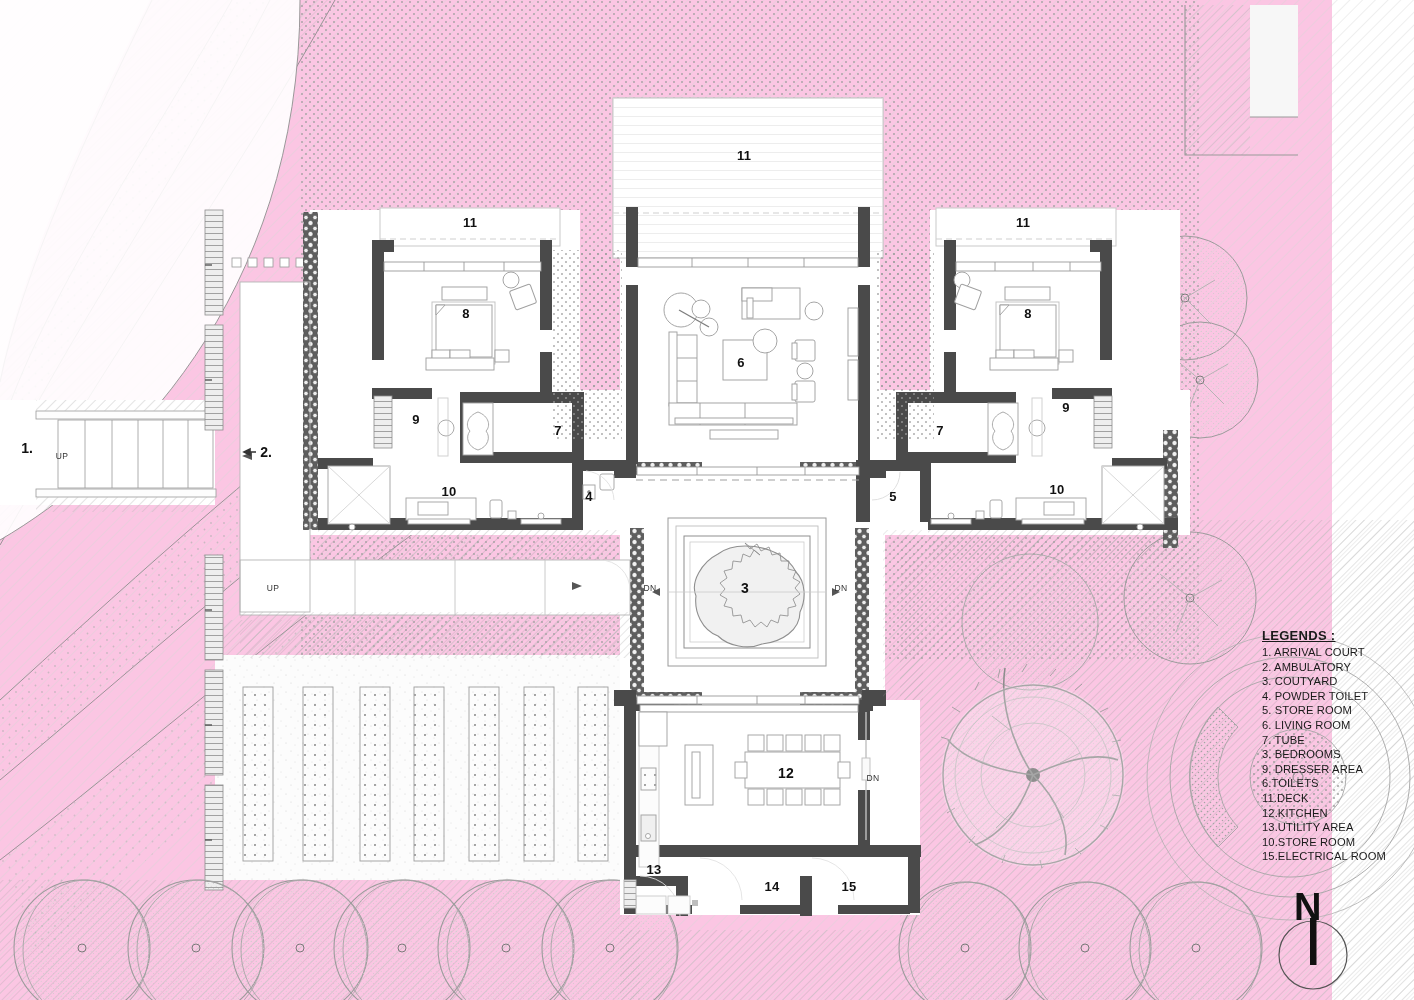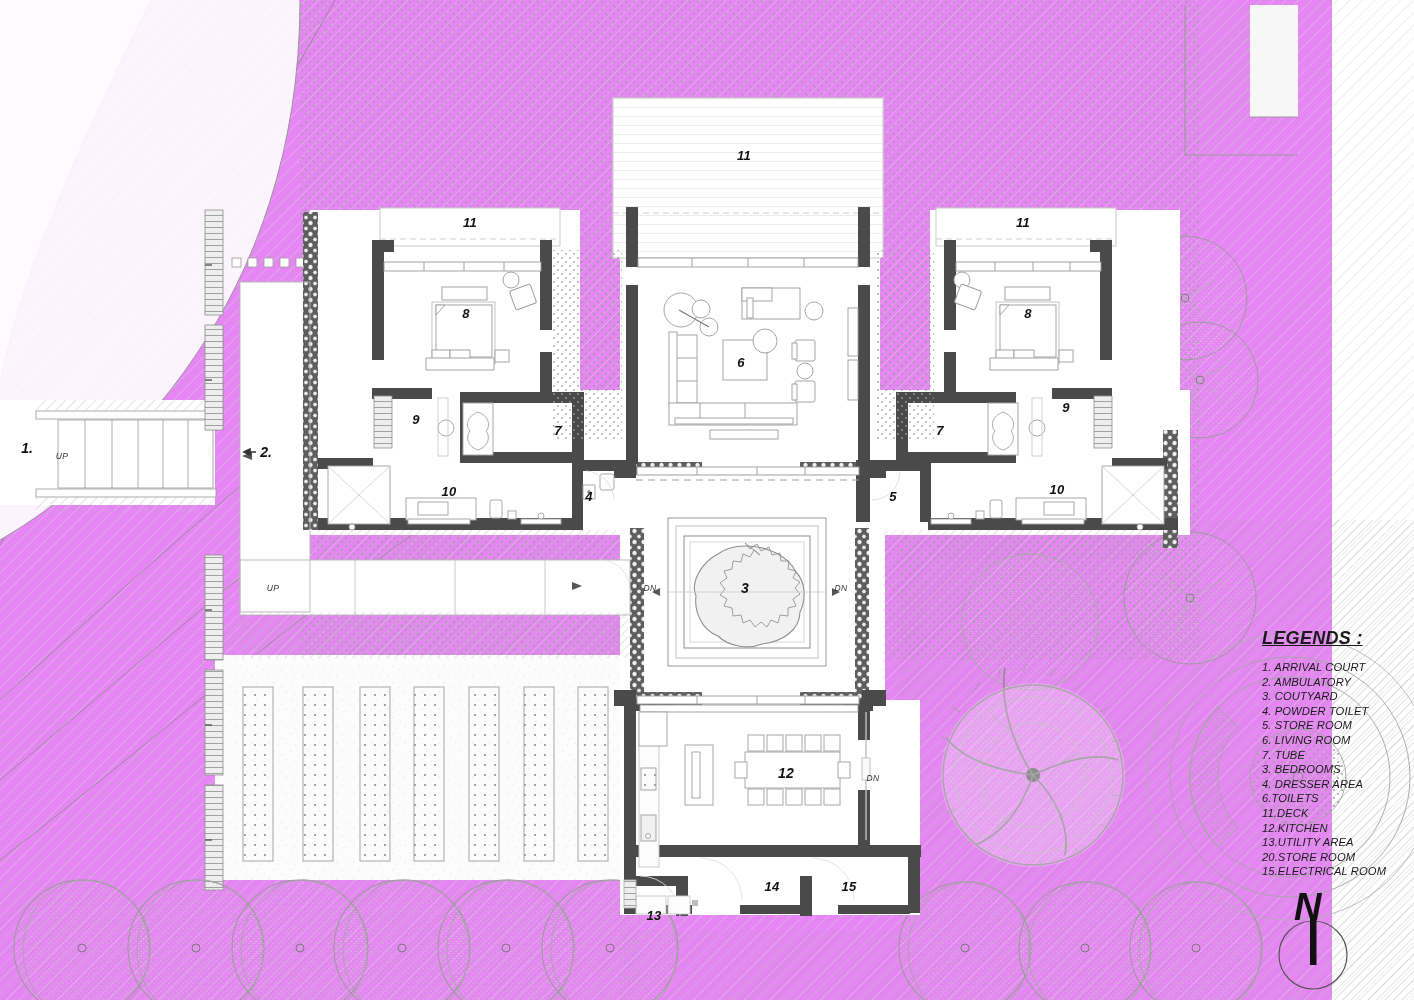--- a/index.html
+++ b/index.html
@@ -2,21 +2,21 @@
 <html><head>
 <meta charset="utf-8">
 <title>Architectural Floor Plan</title>
 <style>
   html,body{margin:0;padding:0;background:#ffffff;}
   body{
     font-family:"Liberation Sans", sans-serif;
     width:1414px;height:1000px;overflow:hidden;position:relative;
     -webkit-font-smoothing:antialiased;
   }
-  #sheet{position:absolute;left:0;top:0;width:1332px;height:1000px;background:#d946ef;font-style:italic;}
+  #sheet{position:absolute;left:0;top:0;width:1332px;height:1000px;background:#f9a8d4;}
   svg.layer{position:absolute;left:0;top:0;width:1414px;height:1000px;overflow:visible;}
 
   
   .rmlabel{
     position:absolute;
     font-family:"Liberation Sans", sans-serif;
     font-weight:bold;
     font-size:13px;
     color:#111;
     transform:translate(-50%,-50%);
@@ -43,22 +43,22 @@
     white-space:nowrap;
   }
 
   
   #legend{
     position:absolute;left:1262px;top:628px;width:150px;
     font-family:"Liberation Sans", sans-serif;
     color:#1a1a1a;
   }
   #legend .ltitle{
-    font-size:18px;font-weight:bold;letter-spacing:.3px;
-    text-decoration:underline;margin-bottom:11px;
+    font-size:13px;font-weight:bold;letter-spacing:.3px;
+    text-decoration:underline;margin-bottom:2px;
   }
   #legend ul{list-style:none;margin:0;padding:0;}
   #legend li{
     font-size:11.2px;line-height:14.6px;white-space:nowrap;letter-spacing:.1px;
   }
   
   #north{position:absolute;left:1268px;top:892px;width:110px;height:100px;}
   #north .nletter{
     position:absolute;left:26px;top:-4px;
     font-family:"Liberation Sans", sans-serif;
@@ -699,21 +699,21 @@
   <div class="rmlabel" style="left:416px;top:419px;">9</div>
   <div class="rmlabel" style="left:1066px;top:407px;">9</div>
   <div class="rmlabel" style="left:558px;top:430px;">7</div>
   <div class="rmlabel" style="left:940px;top:430px;">7</div>
   <div class="rmlabel" style="left:449px;top:491px;">10</div>
   <div class="rmlabel" style="left:1057px;top:489px;">10</div>
   <div class="rmlabel" style="left:589px;top:496px;">4</div>
   <div class="rmlabel" style="left:893px;top:496px;">5</div>
   <div class="rmlabel big" style="left:745px;top:588px;">3</div>
   <div class="rmlabel big" style="left:786px;top:773px;">12</div>
-  <div class="rmlabel" style="left:654px;top:915px;">13</div>
+  <div class="rmlabel" style="left:654px;top:869px;">13</div>
   <div class="rmlabel" style="left:772px;top:886px;">14</div>
   <div class="rmlabel" style="left:849px;top:886px;">15</div>
 </div>
 
 <div>
   <div class="sitelabel" style="left:27px;top:448px;">1.</div>
   <div class="sitelabel" style="left:266px;top:452px;">2.</div>
 </div>
 
 <div>
@@ -732,26 +732,26 @@
   <div class="ltitle">LEGENDS :</div>
   <ul>
     <li>1. ARRIVAL COURT</li>
     <li>2. AMBULATORY</li>
     <li>3. COUTYARD</li>
     <li>4. POWDER TOILET</li>
     <li>5. STORE ROOM</li>
     <li>6. LIVING ROOM</li>
     <li>7. TUBE</li>
     <li>3. BEDROOMS</li>
-    <li>4. DRESSER AREA</li>
+    <li>9. DRESSER AREA</li>
     <li>6.TOILETS</li>
     <li>11.DECK</li>
     <li>12.KITCHEN</li>
     <li>13.UTILITY AREA</li>
-    <li>20.STORE ROOM</li>
+    <li>10.STORE ROOM</li>
     <li>15.ELECTRICAL ROOM</li>
   </ul>
 </div>
 
 <div id="north">
   <div class="nletter">N</div>
   <svg width="110" height="100" viewBox="0 0 110 100" style="position:absolute;left:0;top:0;">
     <circle cx="45" cy="63" r="34" fill="none" stroke="#555" stroke-width="1.2"></circle>
     <rect x="42" y="26" width="6.5" height="47" fill="#111"></rect>
   </svg>

